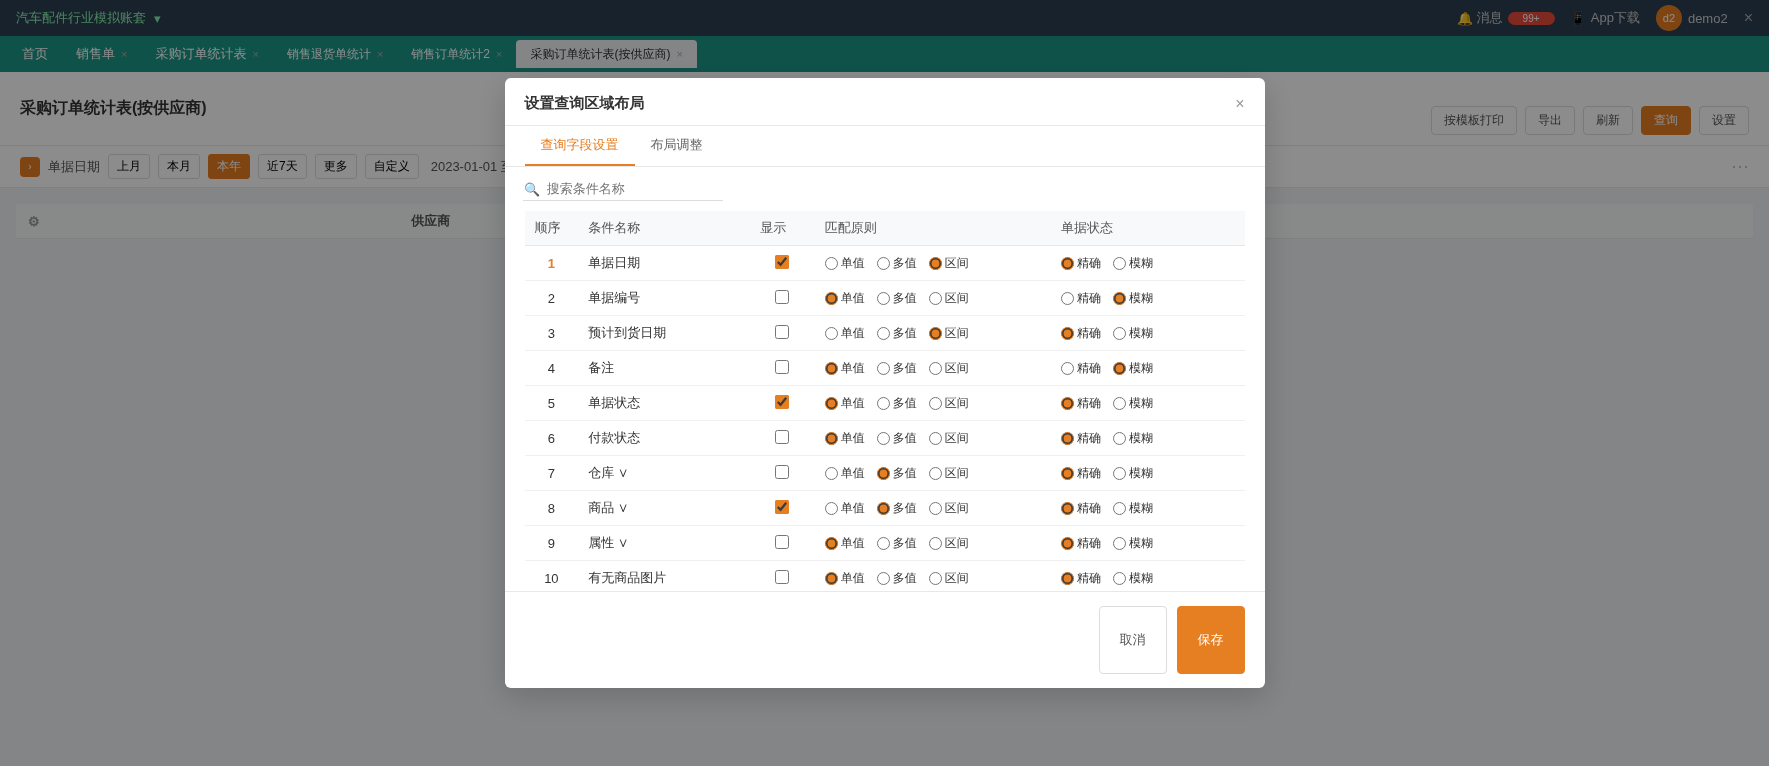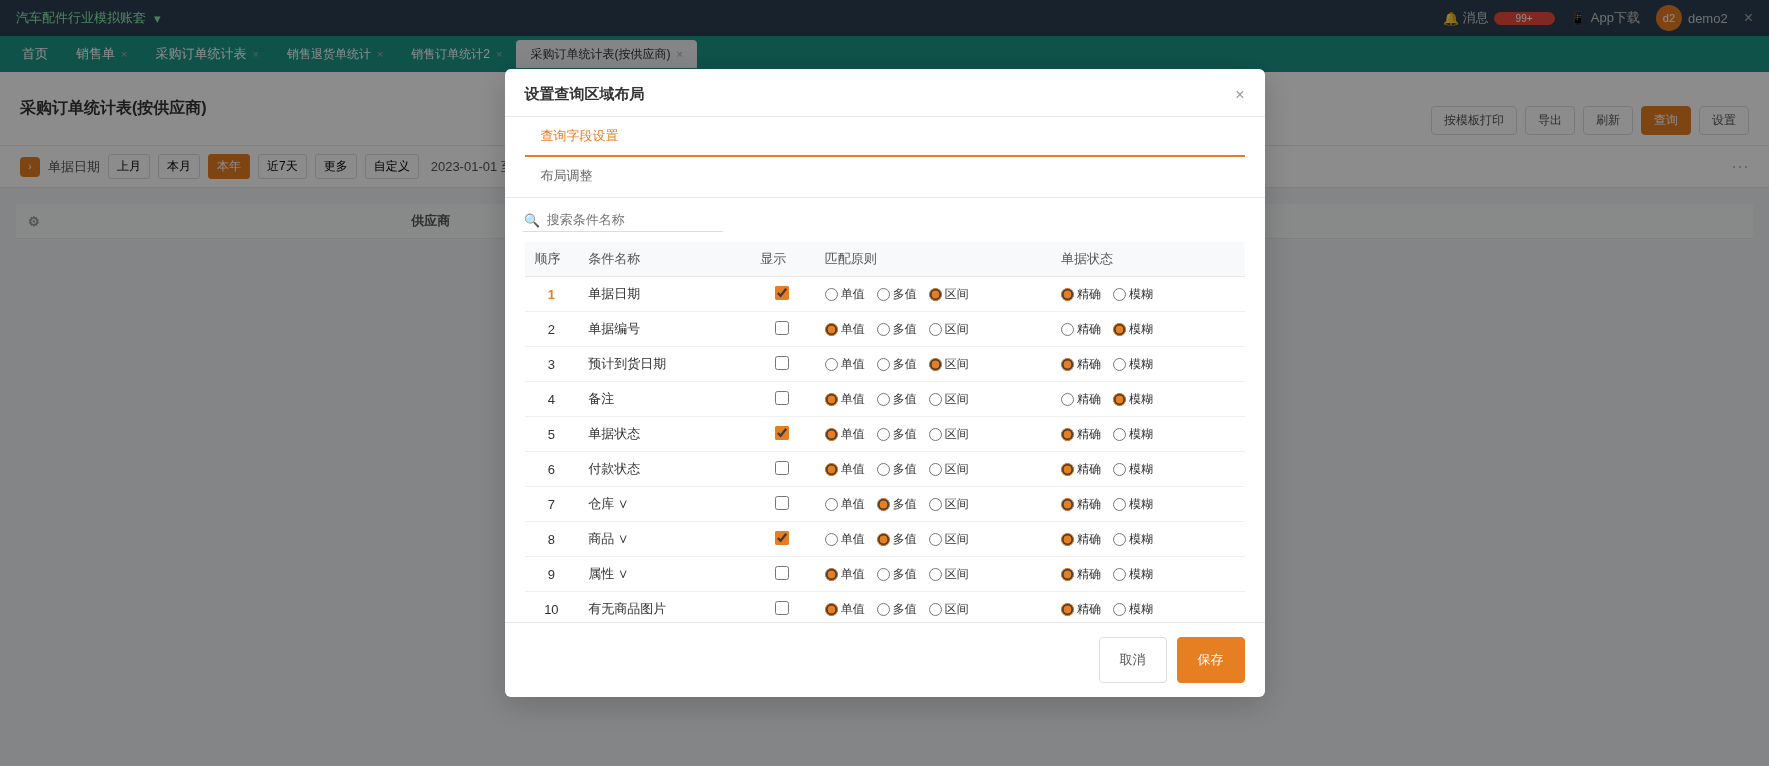--- a/index.html
+++ b/index.html
@@ -10,21 +10,21 @@
       background: #2c3e50;
       height: 36px;
       display: flex;
       align-items: center;
       justify-content: space-between;
       padding: 0 16px;
       color: #fff;
     }
     .top-nav-left { font-size: 13px; color: #86efac; display: flex; align-items: center; gap: 8px; }
     .top-nav-right { display: flex; align-items: center; gap: 16px; font-size: 13px; color: #ccc; }
-    .top-nav-right .badge { background: #e74c3c; color: #fff; border-radius: 10px; padding: 1px 22px; font-size: 10px; margin-left: 2px; }
+    .top-nav-right .badge { background: #e74c3c; color: #fff; border-radius: 10px; padding: 1px 15px; font-size: 10px; margin-left: 2px; }
     .top-nav-right .app-download { display: flex; align-items: center; gap: 4px; }
     .top-nav-right .user-avatar { width: 26px; height: 26px; border-radius: 50%; background: #e67e22; display: flex; align-items: center; justify-content: center; color: #fff; font-size: 11px; }
     .top-nav-right .close-x { color: #aaa; cursor: pointer; font-size: 16px; }
 
     
     .tab-bar {
       background: #1a9688;
       height: 36px;
       display: flex;
       align-items: center;
@@ -116,21 +116,20 @@
       align-items: center;
       justify-content: space-between;
     }
     .dialog-header .dialog-title { font-size: 15px; font-weight: bold; color: #333; }
     .dialog-header .close-btn { cursor: pointer; color: #999; font-size: 16px; }
     .dialog-tabs {
       display: flex;
       padding: 0 20px;
       border-bottom: 1px solid #e8e8e8;
       gap: 0;
-      flex-direction: column;
     }
     .dialog-tab {
       padding: 10px 16px;
       font-size: 13px;
       cursor: pointer;
       color: #666;
       border-bottom: 2px solid transparent;
     }
     .dialog-tab.active {
       color: #e67e22;
@@ -177,21 +176,21 @@
 
     
     .dialog-footer {
       padding: 14px 20px;
       display: flex;
       justify-content: flex-end;
       gap: 10px;
       border-top: 1px solid #e8e8e8;
     }
     .btn-cancel { padding: 7px 20px; border: 1px solid #ddd; border-radius: 4px; background: #fff; cursor: pointer; font-size: 13px; color: #555; }
-    .btn-save { padding: 13px 20px; border: 1px solid #e67e22; border-radius: 4px; background: #e67e22; cursor: pointer; font-size: 13px; color: #fff; }
+    .btn-save { padding: 24px 20px; border: 1px solid #e67e22; border-radius: 4px; background: #e67e22; cursor: pointer; font-size: 13px; color: #fff; }
 
     .col-order { width: 50px; text-align: center; }
     .col-name { width: 160px; }
     .col-show { width: 60px; text-align: center; }
     .col-type { width: 220px; }
     .col-match { width: 180px; }
   </style>
 </head>
 <body>
 

